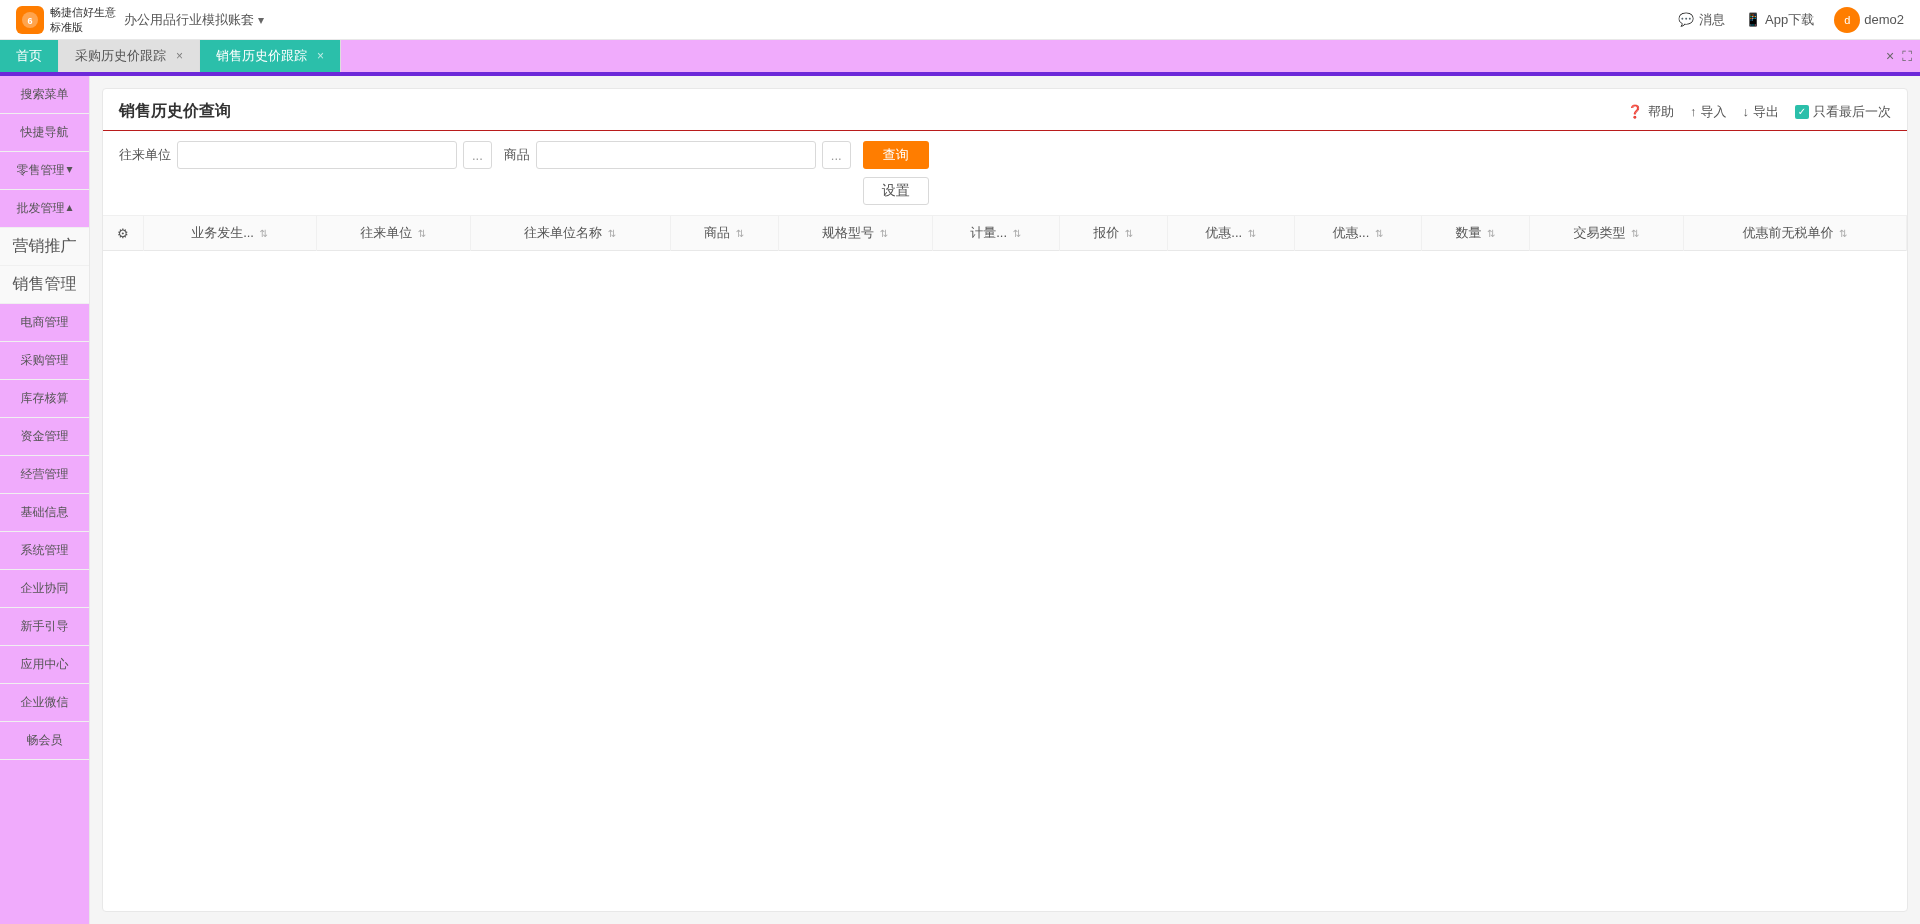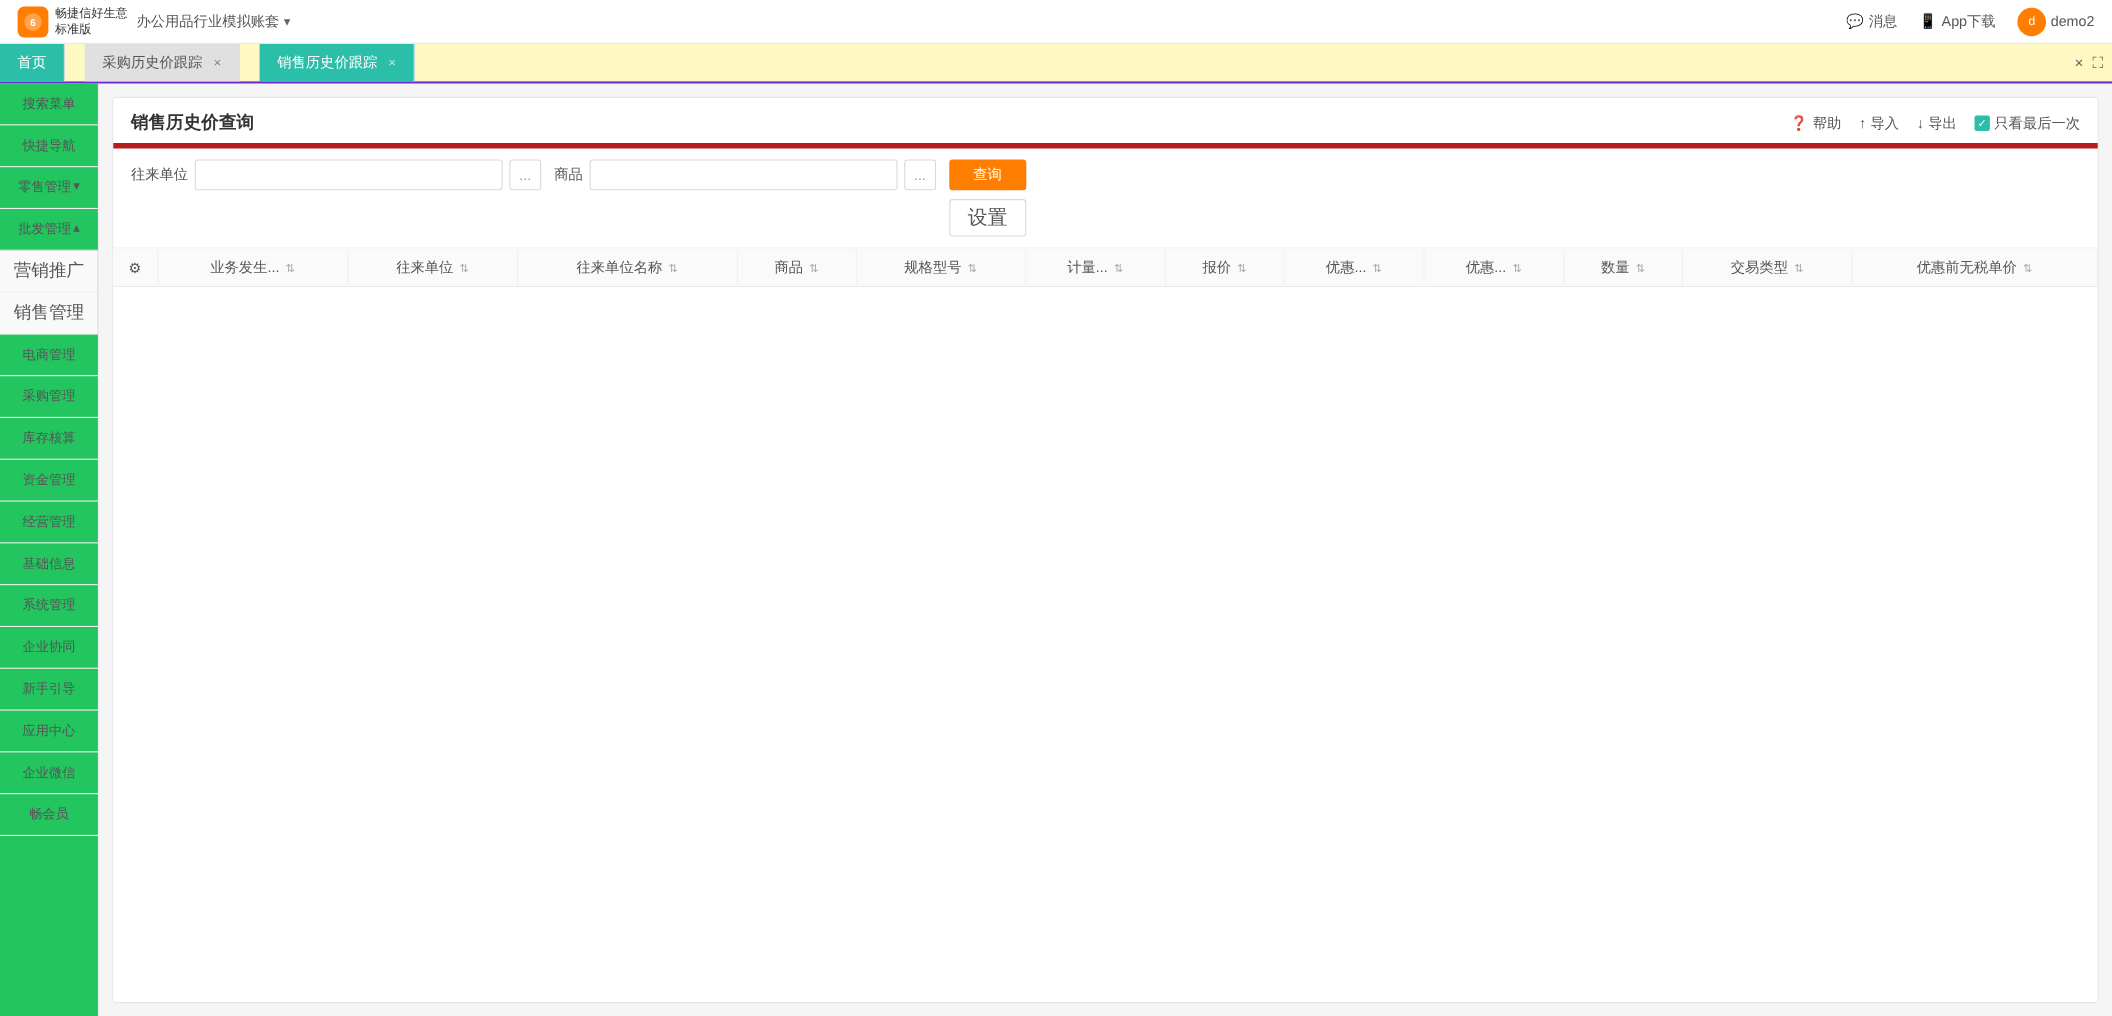--- a/index.html
+++ b/index.html
@@ -77,26 +77,25 @@
       display: flex;
       align-items: center;
       justify-content: center;
       color: white;
       font-size: 11px;
     }
 
     
     .tab-bar {
       height: 36px;
-      background: #fef9c3;
+      background: #f0abfc;
       display: flex;
       align-items: stretch;
       flex-shrink: 0;
-      border-bottom: 2px solid #6d28d9;
-      gap: 18px;
+      border-bottom: 4px solid #6d28d9;
     }
     .tab-item {
       display: flex;
       align-items: center;
       padding: 0 16px;
       cursor: pointer;
       font-size: 13px;
       color: #555;
       border-right: 1px solid #ddd;
       background: #e0e0e0;
@@ -134,21 +133,21 @@
     
     .main-layout {
       display: flex;
       flex: 1;
       overflow: hidden;
     }
 
     
     .sidebar {
       width: 90px;
-      background: #22c55e;
+      background: #f0abfc;
       border-right: 1px solid #e8e8e8;
       display: flex;
       flex-direction: column;
       flex-shrink: 0;
       overflow-y: auto;
     }
     .sidebar-item {
       padding: 10px 4px;
       text-align: center;
       cursor: pointer;
@@ -188,21 +187,21 @@
       border: 1px solid #e8e8e8;
       border-radius: 4px;
       height: calc(100% - 0px);
       display: flex;
       flex-direction: column;
     }
 
     
     .page-header {
       padding: 12px 16px 8px;
-      border-bottom: 5px solid #b91c1c;
+      border-bottom: 1px solid #b91c1c;
       display: flex;
       align-items: center;
       justify-content: space-between;
     }
     .page-title {
       font-size: 16px;
       font-weight: bold;
       color: #333;
     }
     .page-header-actions {
@@ -326,21 +325,21 @@
       cursor: pointer;
       font-size: 13px;
     }
     .btn-settings {
       padding: 4px 16px;
       background: #fff;
       color: #555;
       border: 1px solid #d9d9d9;
       border-radius: 3px;
       cursor: pointer;
-      font-size: 18px;
+      font-size: 14px;
       text-align: center;
     }
 
     
     .table-container {
       flex: 1;
       overflow: auto;
     }
     table {
       width: 100%;

